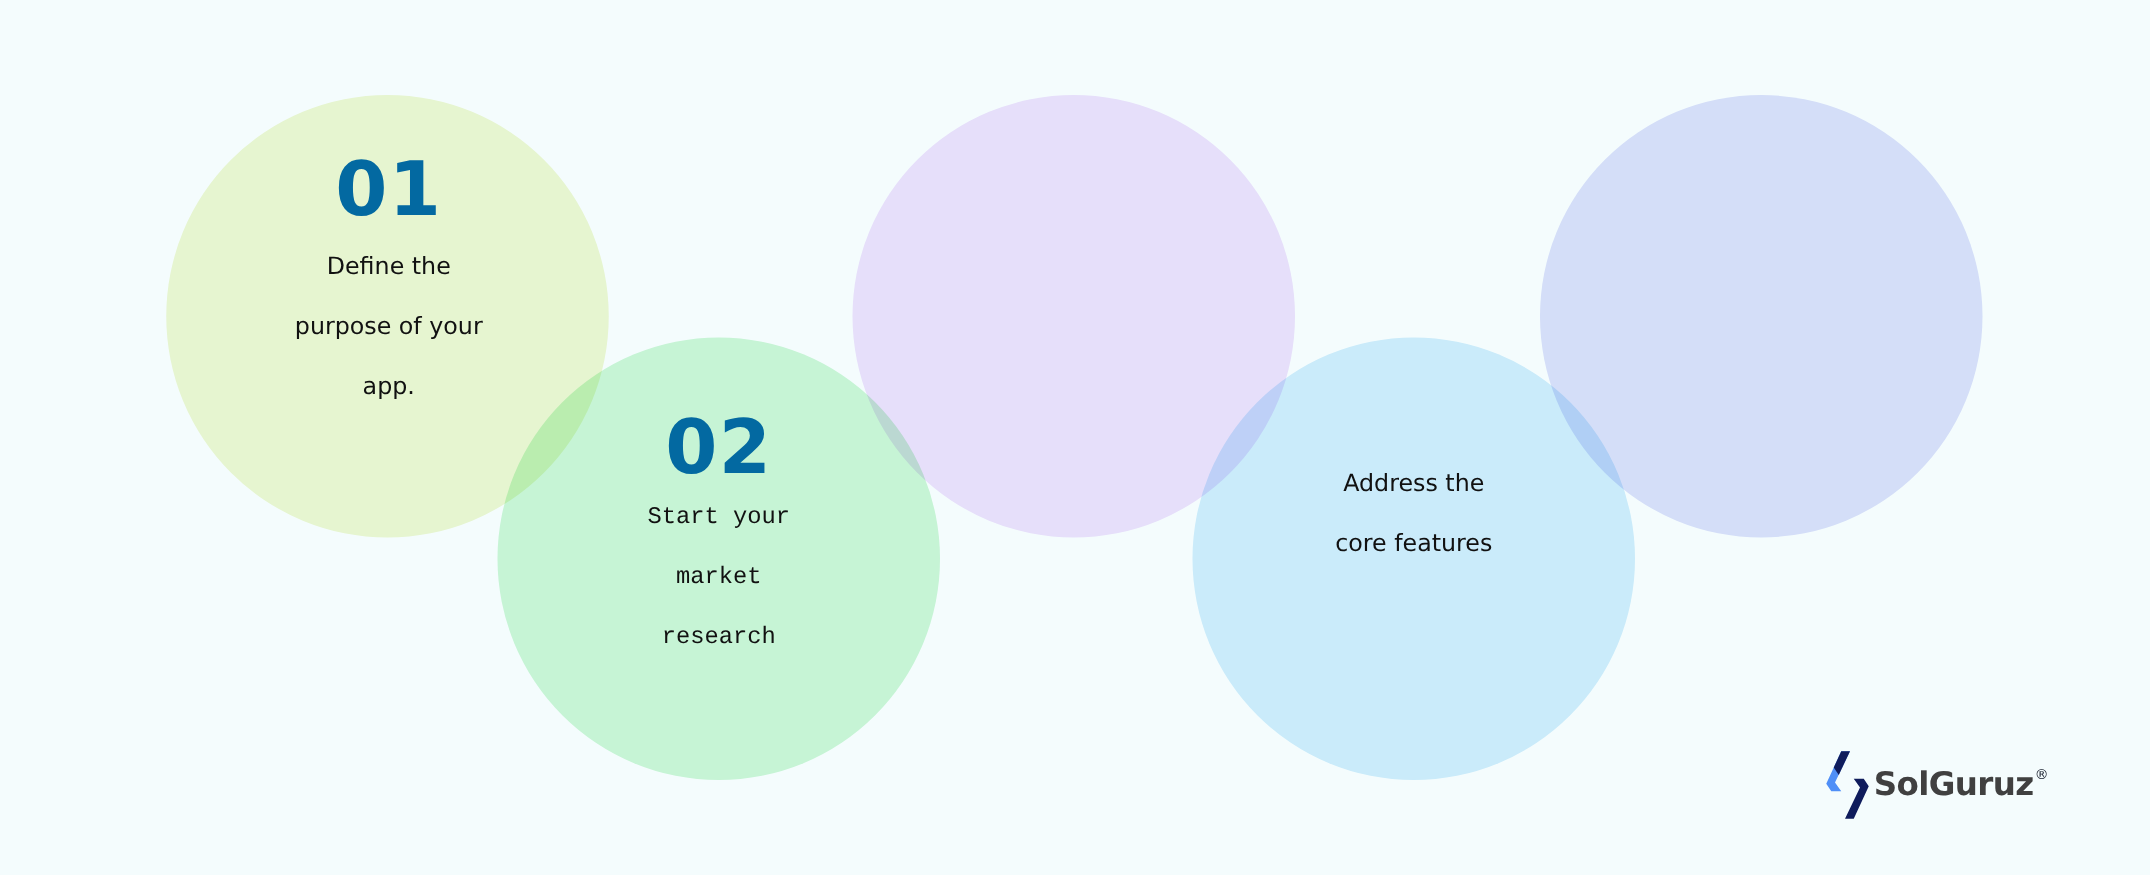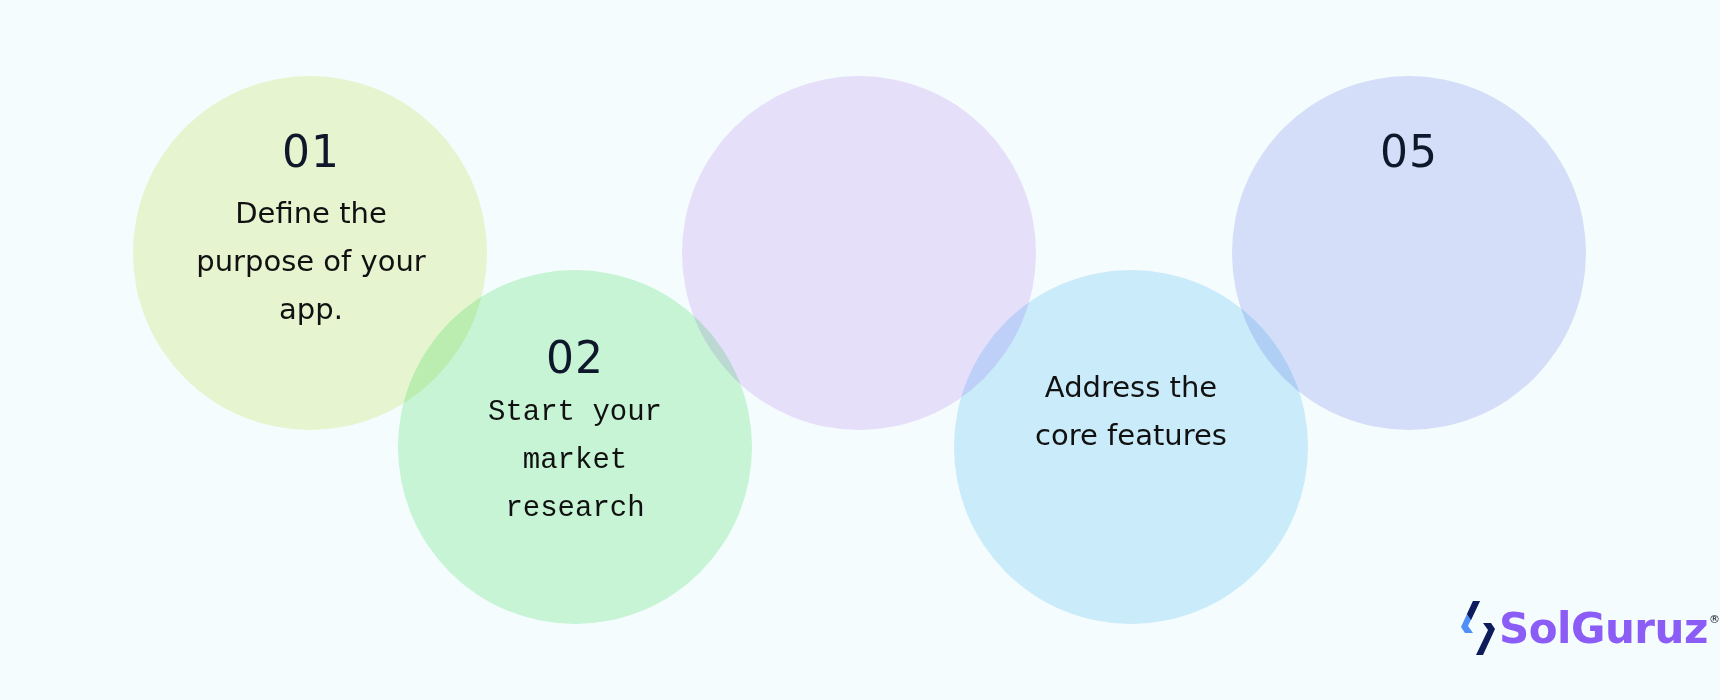--- a/index.html
+++ b/index.html
@@ -18,45 +18,45 @@
     }
     .step {
       position: absolute;
       width: 300px;
       text-align: center;
       color: #111111;
     }
     .num {
       display: block;
       font-family: "DejaVu Sans", sans-serif;
-      font-weight: normal;
-      font-size: 44px;
+      font-weight: bold;
+      font-size: 60px;
       line-height: 50px;
-      color: #0f172a;
+      color: #0369a1;
       letter-spacing: 1px;
     }
     .desc {
       display: block;
       font-family: "DejaVu Sans", sans-serif;
-      font-size: 29px;
+      font-size: 19px;
       line-height: 48px;
       margin-top: 12px;
       white-space: pre-line;
     }
     .logo {
       position: absolute;
       left: 1459px; top: 599px;
       display: flex; align-items: center;
     }
     .logo-mark { width: 38px; height: 58px; margin-right: 2px; }
     .logo-text {
       font-family: "DejaVu Sans", sans-serif;
       font-weight: bold;
-      font-size: 42px;
-      color: #8b5cf6;
+      font-size: 26px;
+      color: #404040;
       letter-spacing: -0.5px;
     }
     .logo-reg {
       font-family: "DejaVu Sans", sans-serif;
       font-size: 11px;
       color: #111827;
       align-self: flex-start;
       margin-top: 14px;
       margin-left: 1px;
     }
@@ -86,21 +86,20 @@
 
 <div class="step" style="left:709px; top:127px;">
 </div>
 
 <div class="step" style="left:981px; top:321px;">
   <span class="desc" style="margin-top:42px;">Address the
 core  features</span>
 </div>
 
 <div class="step" style="left:1259px; top:127px;">
-  <span class="num">05</span>
 </div>
 
 <div class="logo">
   <svg class="logo-mark" viewBox="0 0 38 58">
     <polygon points="14,2 21,2 9,27 14,34 6,34 2,28" fill="#4f8ff7"></polygon>
     <polygon points="24,24 32,24 36,30 24,56 17,56 29,31" fill="#0f1c5c"></polygon>
     <polygon points="14,2 21,2 12,21 8,15" fill="#0f1c5c"></polygon>
     <polygon points="26,41 30,36 24,56 17,56" fill="#4f8ff7" opacity="0"></polygon>
   </svg>
   <span class="logo-text">SolGuruz</span>

